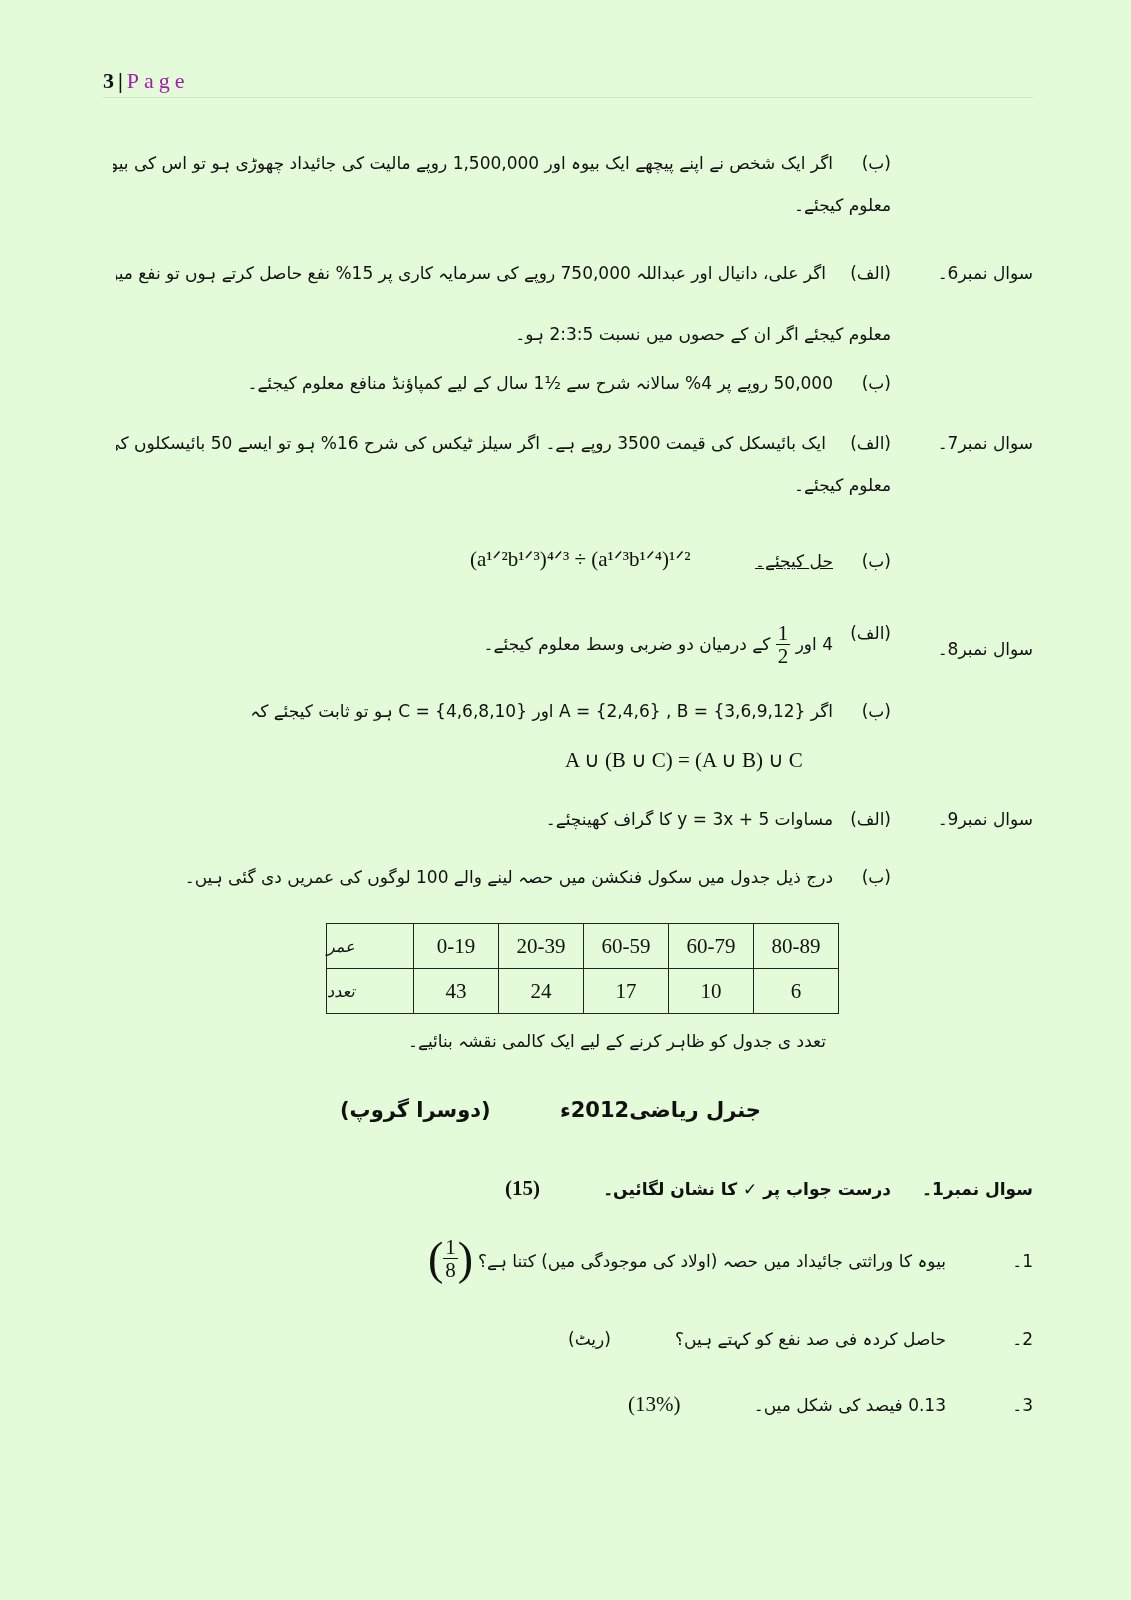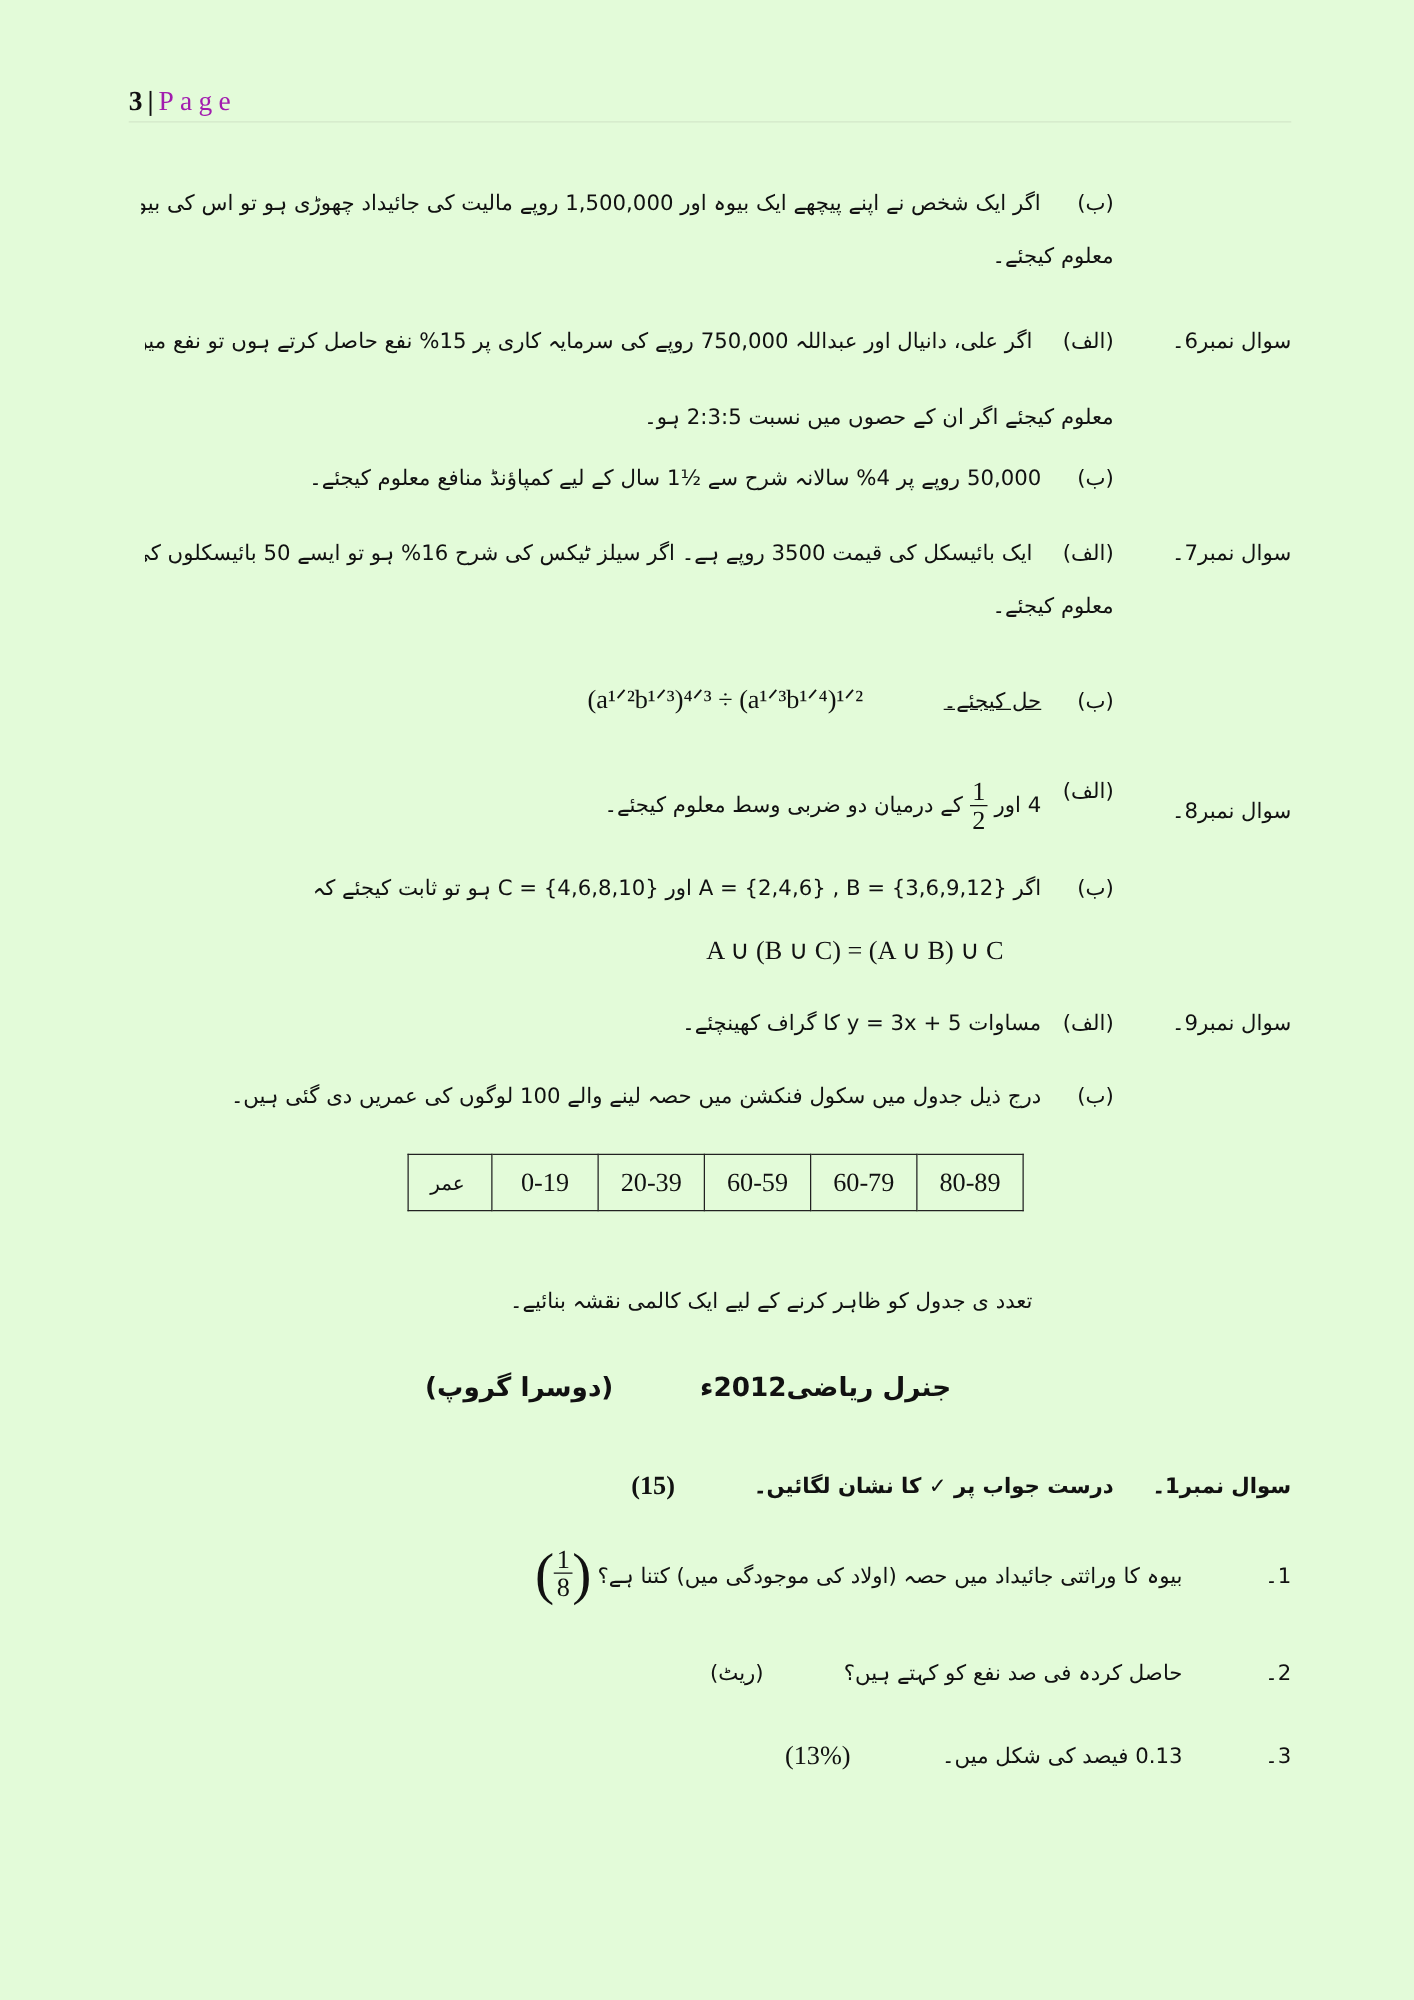--- a/index.html
+++ b/index.html
@@ -15,21 +15,21 @@
   .hline { left:103px; top:97px; width:930px; height:1px; background:#d3e8c9; }
   .rtl { direction:rtl; text-align:right; font-family:"DejaVu Sans", sans-serif; font-size:17px; line-height:1.3; white-space:nowrap; }
   .qlabel { right:98px; }
   .sub { font-family:"DejaVu Sans", sans-serif; font-size:17px; }
   .math { font-family:"Liberation Serif", serif; font-size:21px; white-space:nowrap; }
   table.age {
     position:absolute; left:326px; top:923px; border-collapse:collapse;
     font-family:"Liberation Serif", serif; font-size:21px;
   }
   table.age td { border:1px solid #222; height:44px; text-align:center; padding:0; }
-  table.age td.lbl { width:62px; direction:rtl; text-align:center; padding-right:4px; font-family:"DejaVu Sans", sans-serif; font-size:16px; }
+  table.age td.lbl { width:62px; direction:rtl; text-align:left; padding-right:24px; font-family:"DejaVu Sans", sans-serif; font-size:16px; font-style:italic; }
   table.age td.c { width:84px; }
   .title { font-family:"DejaVu Sans", sans-serif; font-weight:bold; font-size:21px; direction:rtl; white-space:nowrap; }
   .bold { font-weight:bold; }
   .frac { display:inline-block; text-align:center; vertical-align:middle; font-family:"Liberation Serif", serif; font-size:21px; line-height:1.05; }
   .frac .n { display:block; border-bottom:1px solid #111; padding:0 2px; }
   .frac .d { display:block; }
   .paren { font-size:46px; font-family:"Liberation Serif", serif; font-weight:lighter; vertical-align:middle; }
 </style>
 </head>
 <body>
@@ -82,20 +82,28 @@
 <table class="age">
   <tbody>
       <tr>
     <td class="lbl">عمر</td>
     <td class="c">0-19</td>
     <td class="c">20-39</td>
     <td class="c">60-59</td>
     <td class="c">60-79</td>
     <td class="c">80-89</td>
   </tr>
+  <tr>
+    <td class="lbl">تعدد</td>
+    <td class="c">43</td>
+    <td class="c">24</td>
+    <td class="c">17</td>
+    <td class="c">10</td>
+    <td class="c">6</td>
+  </tr>
 </tbody>
   </table>
 <div class="abs rtl" style="right:305px; top:1030px;">تعدد ی جدول کو ظاہر کرنے کے لیے ایک کالمی نقشہ بنائیے۔</div>
 
 <div class="abs title" style="left:560px; top:1098px;">جنرل ریاضی2012ء</div>
 <div class="abs title" style="left:340px; top:1098px;">(دوسرا گروپ)</div>
 
 <div class="abs rtl qlabel bold" style="top:1178px;">سوال نمبر1۔</div>
 <div class="abs rtl bold" style="right:240px; top:1178px;">درست جواب پر ✓ کا نشان لگائیں۔</div>
 <div class="abs math bold" style="left:505px; top:1176px;">(15)</div>

